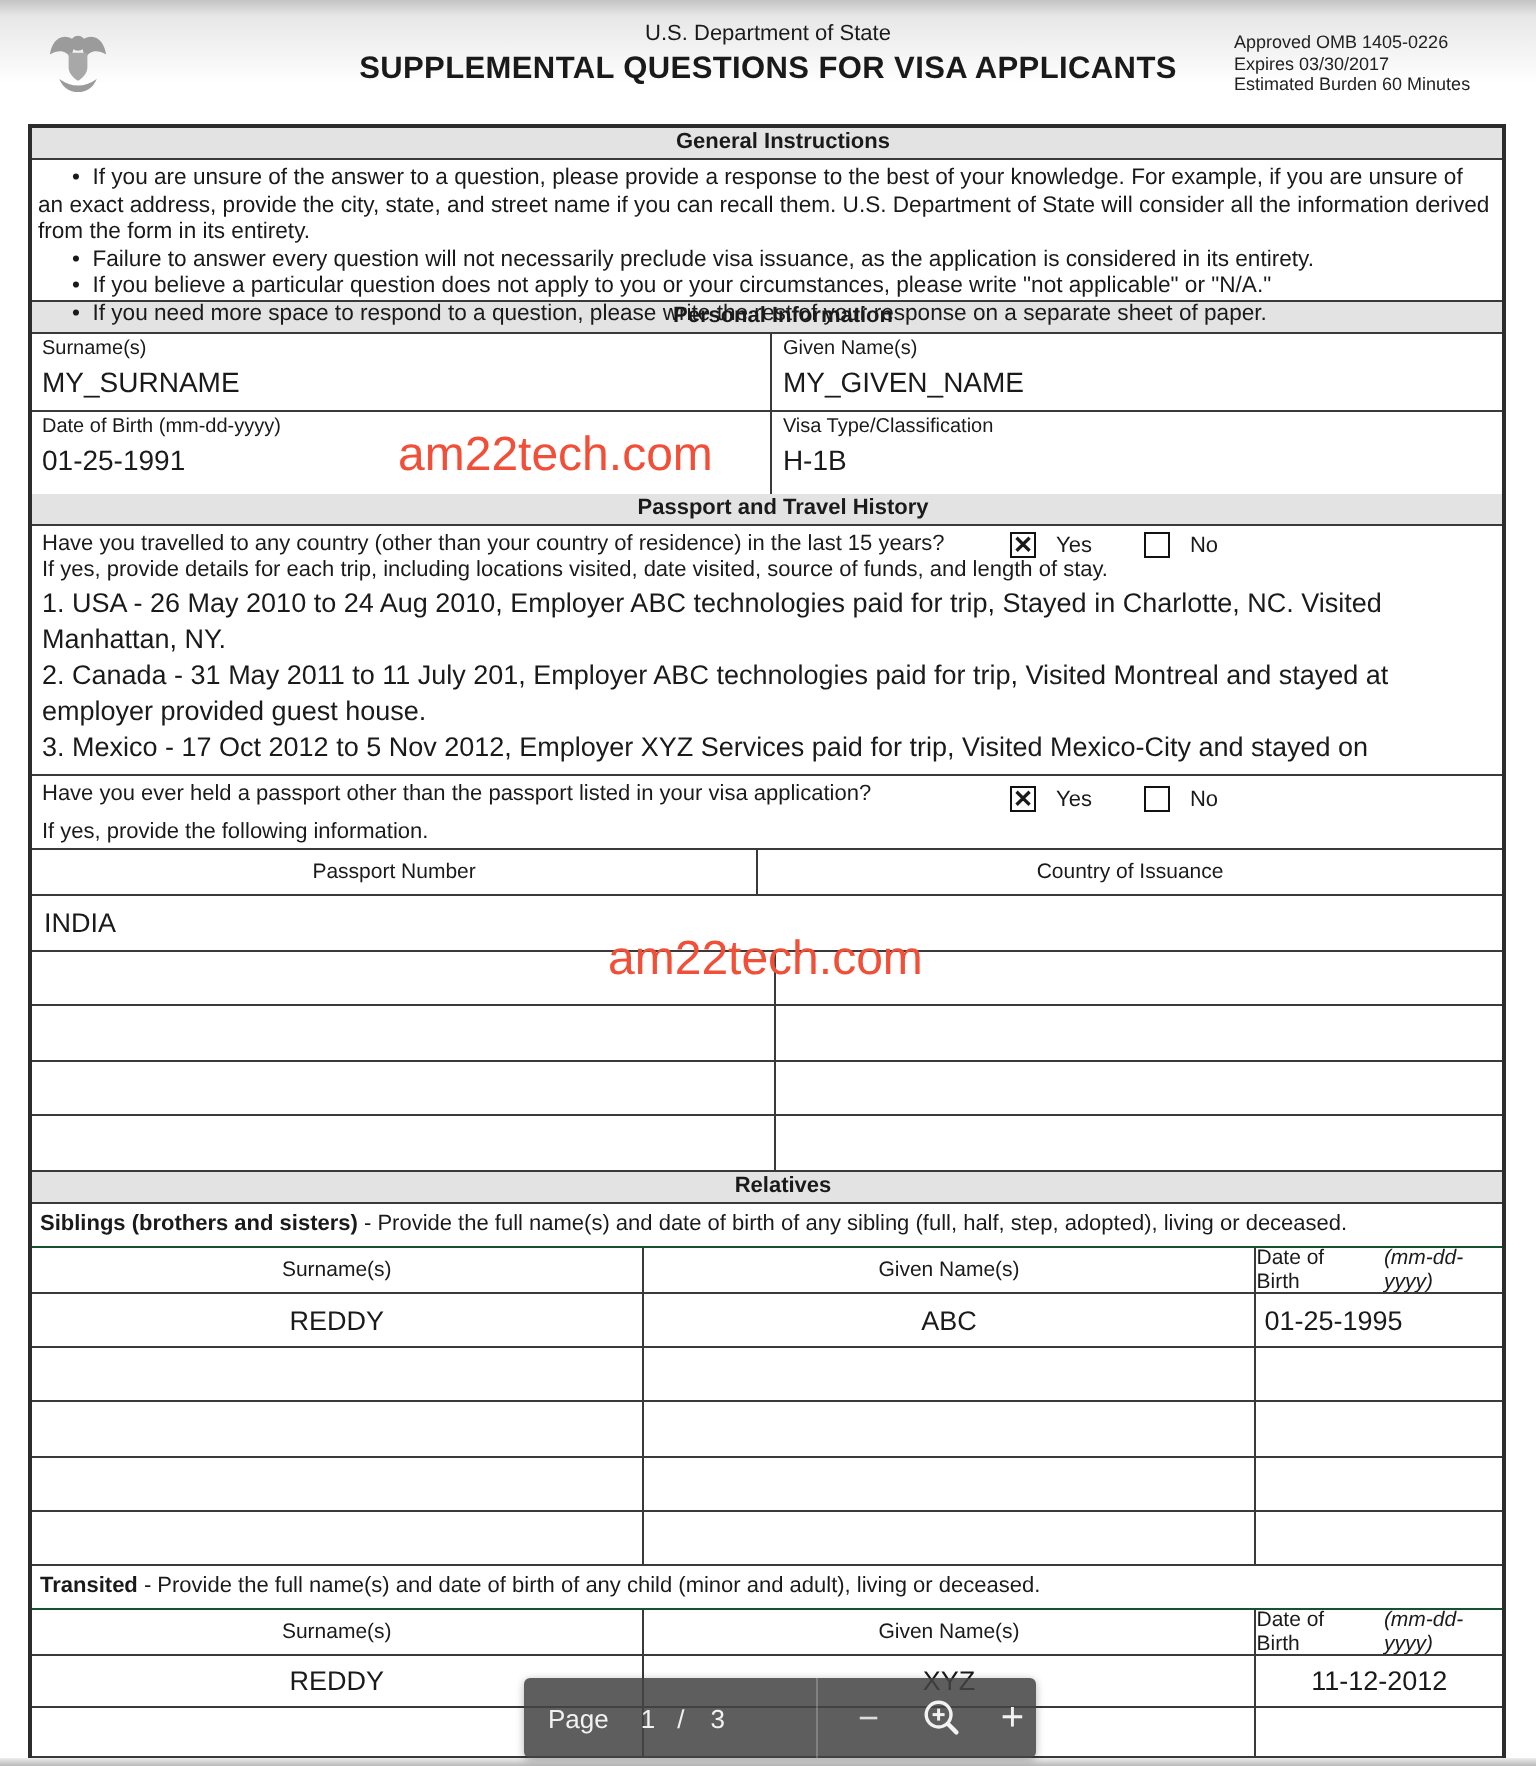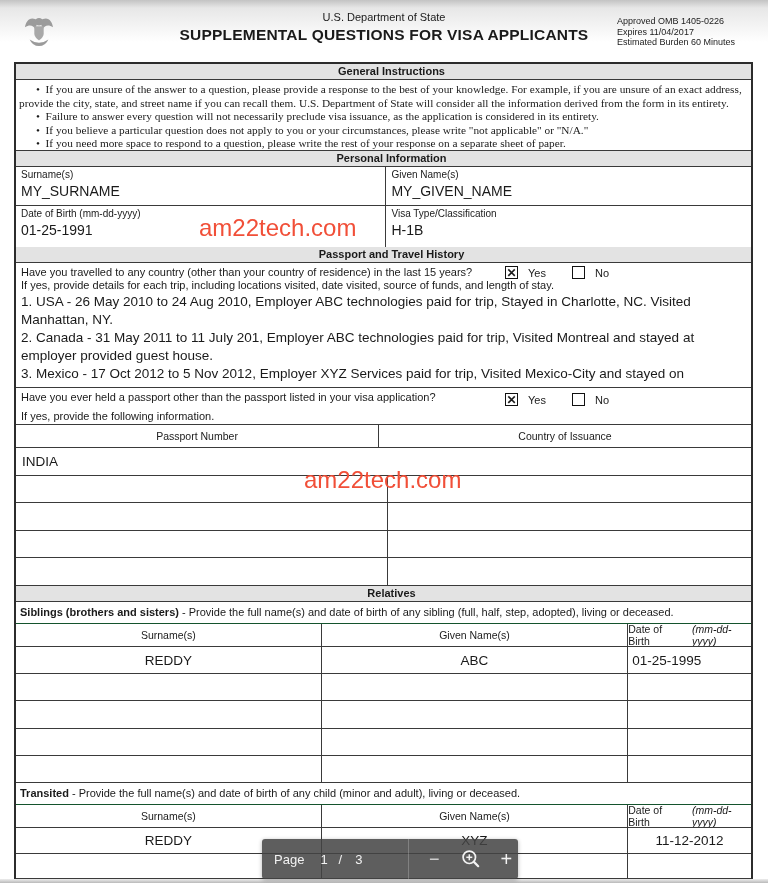--- a/index.html
+++ b/index.html
@@ -17,21 +17,21 @@
   .hdr-title{position:absolute;top:26px;left:0;width:768px;text-align:center;
     font-size:15.5px;font-weight:bold;letter-spacing:.2px;}
   .hdr-omb{position:absolute;top:16px;left:617px;font-size:9px;line-height:10.5px;color:#222;}
   .seal{position:absolute;top:14px;left:24px;}
   
   .form{position:absolute;left:14px;top:62px;width:739px;border:2px solid #2c2c2c;background:#fff;}
   .sec-hdr{height:16px;background:#e3e3e3;border-bottom:1px solid #3a3a3a;
     text-align:center;font-size:11px;font-weight:bold;line-height:15px;padding-left:16px;}
   
   .gi-body{height:71px;border-bottom:1px solid #3a3a3a;padding:3px 6px 0 3px;
-    font-size:11.3px;line-height:13.6px;font-family:Liberation Serif, serif;}
+    font-size:11.3px;line-height:13.6px;}
   .gi-item{text-indent:17px;}
   .gi-item::before{content:"\2022\00a0\00a0";}
   
   .pi-row{display:flex;border-bottom:1px solid #3a3a3a;}
   .pi-row.r1{height:39px;}
   .pi-row.r2{height:41px;border-bottom:none;}
   .pi-cell{width:50.4%;border-right:1px solid #3a3a3a;padding:2px 0 0 5px;}
   .pi-cell:last-child{width:49.6%;border-right:none;}
   .pi-label{font-size:10px;}
   .pi-value{font-size:14px;margin-top:3px;}
@@ -106,21 +106,21 @@
       <path d="M17 7 C25 1 30 7 31 14 C26 11 22 12 20 16 Z"></path>
       <path d="M11 13 h10 v8 c0 4 -5 7 -5 7 c0 0 -5 -3 -5 -7 Z" fill="#a8a8a8"></path>
       <path d="M6 27 q10 7 20 0 q-3 7 -10 7 q-7 0 -10 -7" fill="#9b9b9b"></path>
     </g>
   </svg>
 </span>
 <div class="hdr-dept">U.S. Department of State</div>
 <div class="hdr-title">SUPPLEMENTAL QUESTIONS FOR VISA APPLICANTS</div>
 <div class="hdr-omb">
     <div>Approved OMB 1405-0226</div>
-    <div>Expires 11/04/2017</div>
+    <div>Expires 03/30/2017</div>
     <div>Estimated Burden 60 Minutes</div>
   </div>
 
 <div class="form">
 
   <div class="sec-hdr">General Instructions</div>
   <div class="gi-body">
       <div class="gi-item">If you are unsure of the answer to a question, please provide a response to the best of your knowledge. For example, if you are unsure of an exact address, provide the city, state, and street name if you can recall them. U.S. Department of State will consider all the information derived from the form in its entirety.</div>
       <div class="gi-item">Failure to answer every question will not necessarily preclude visa issuance, as the application is considered in its entirety.</div>
       <div class="gi-item">If you believe a particular question does not apply to you or your circumstances, please write "not applicable" or "N/A."</div>

